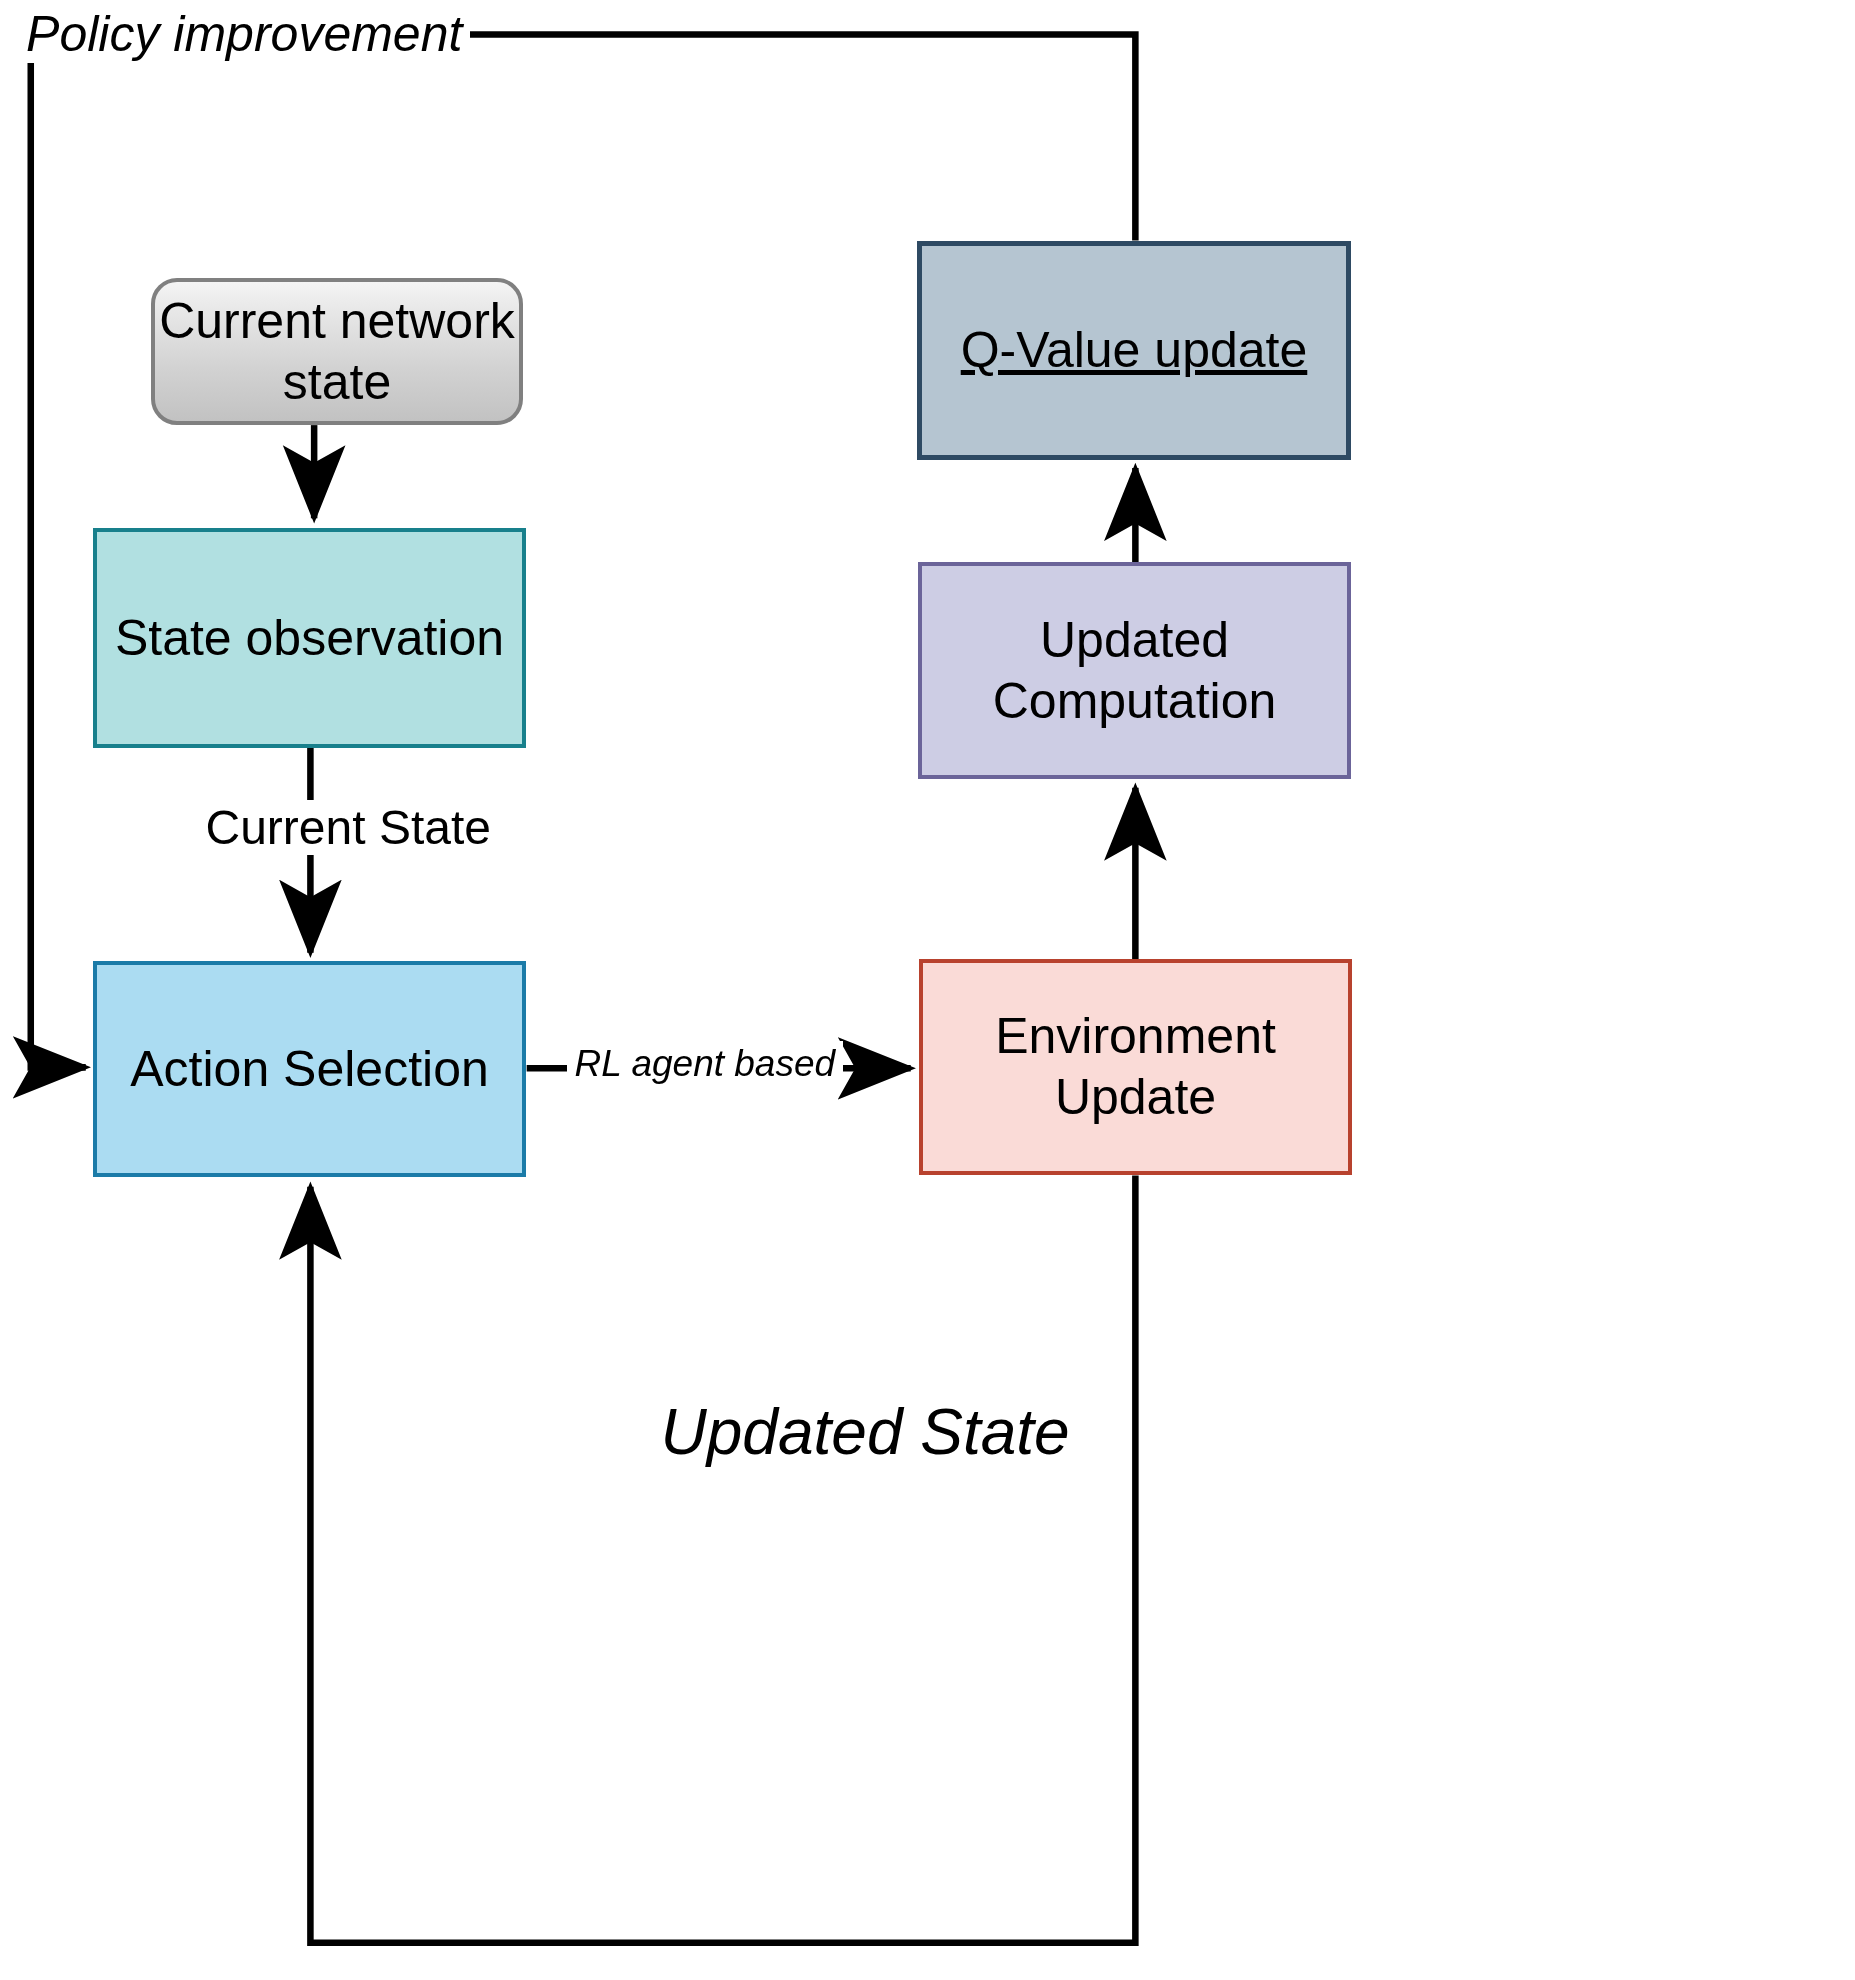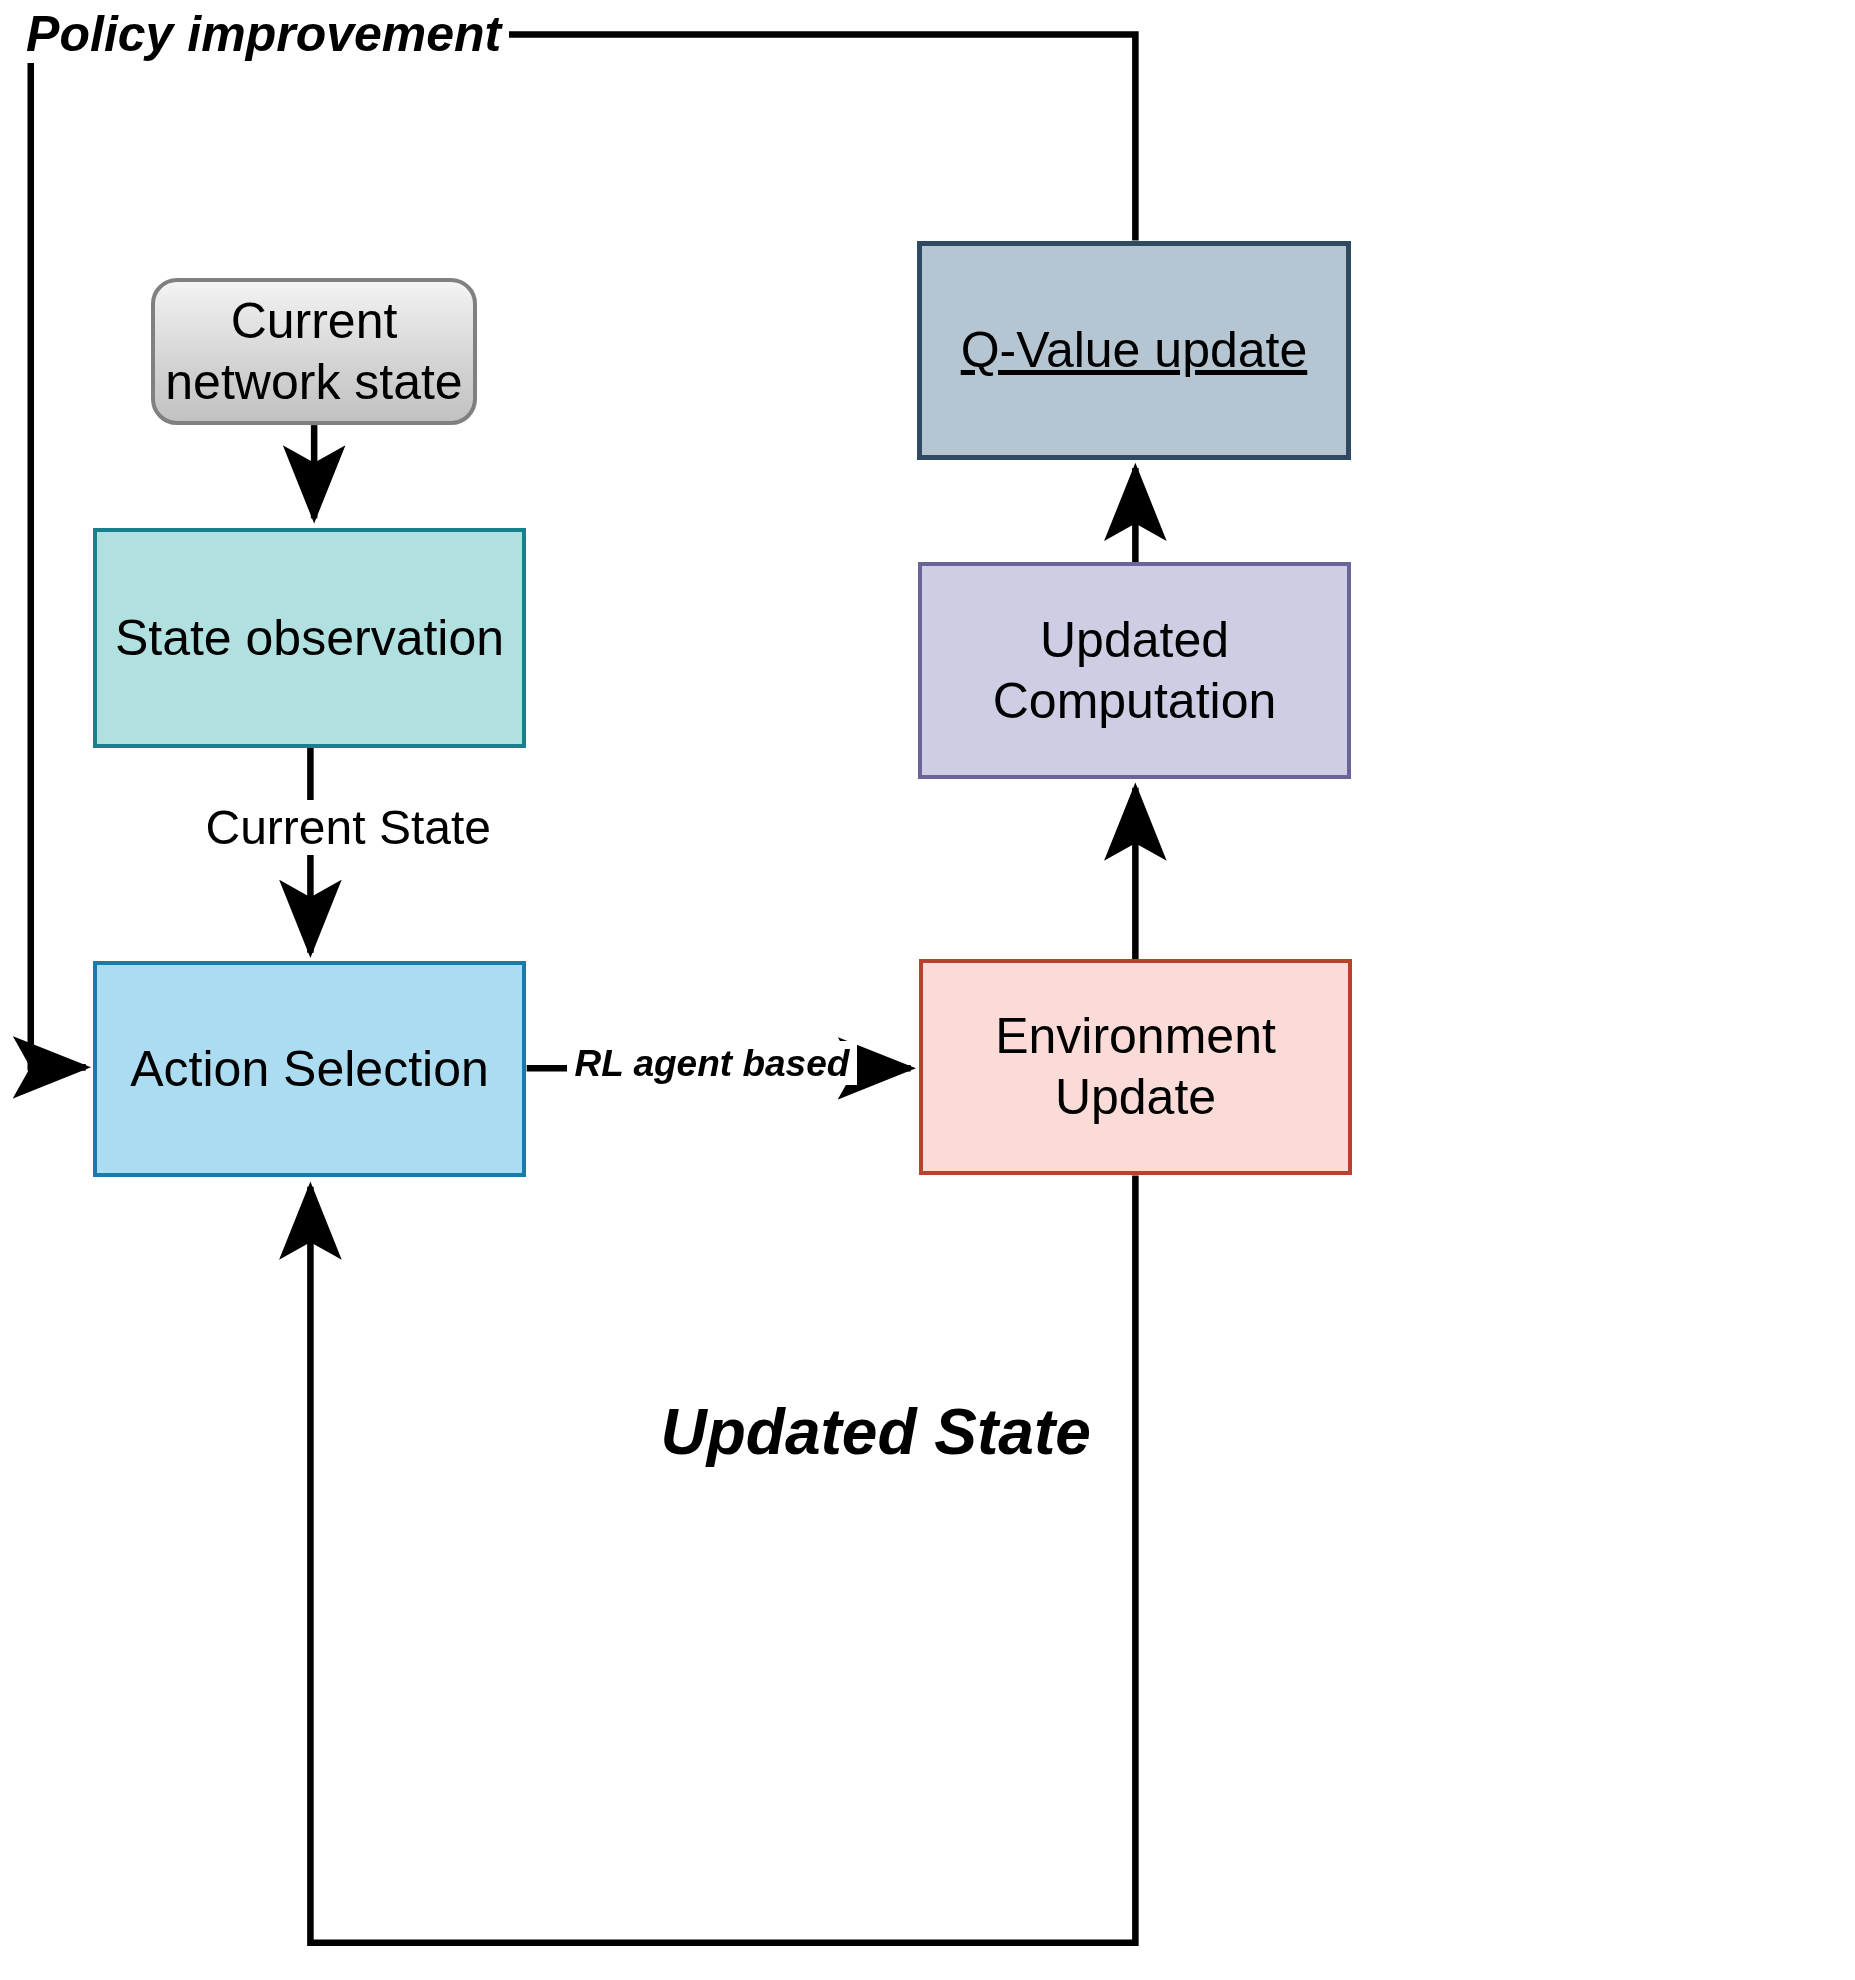--- a/index.html
+++ b/index.html
@@ -36,21 +36,21 @@
     font-family: "Liberation Sans", sans-serif;
     font-size: 50px;
     line-height: 1.22;
     font-weight: 400;
   }
 
   
   #node-current-network-state {
     left: 151px;
     top: 278px;
-    width: 326px;
+    width: 372px;
     height: 147px;
     border: 4.7px solid #808080;
     border-radius: 26px;
     background: linear-gradient(to bottom, #f4f4f4 0%, #e9e9e9 18%, #d2d2d2 62%, #c2c2c2 100%);
   }
 
   
   #node-state-observation {
     left: 93px;
     top: 528px;
@@ -106,21 +106,21 @@
     position: absolute;
     background: #ffffff;
     color: #000000;
     white-space: nowrap;
     font-family: "Liberation Sans", sans-serif;
     font-size: 48px;
     line-height: 1;
     padding: 3.7px 7.5px;
   }
   .edge-label.bolditalic {
-    font-weight: 700;
+    font-weight: 400;
     font-style: italic;
   }
   #label-policy-improvement {
     left: 18.6px;
     top: 5.6px;
     font-size: 50px;
   }
   #label-current-state {
     left: 186px;
     top: 800px;

